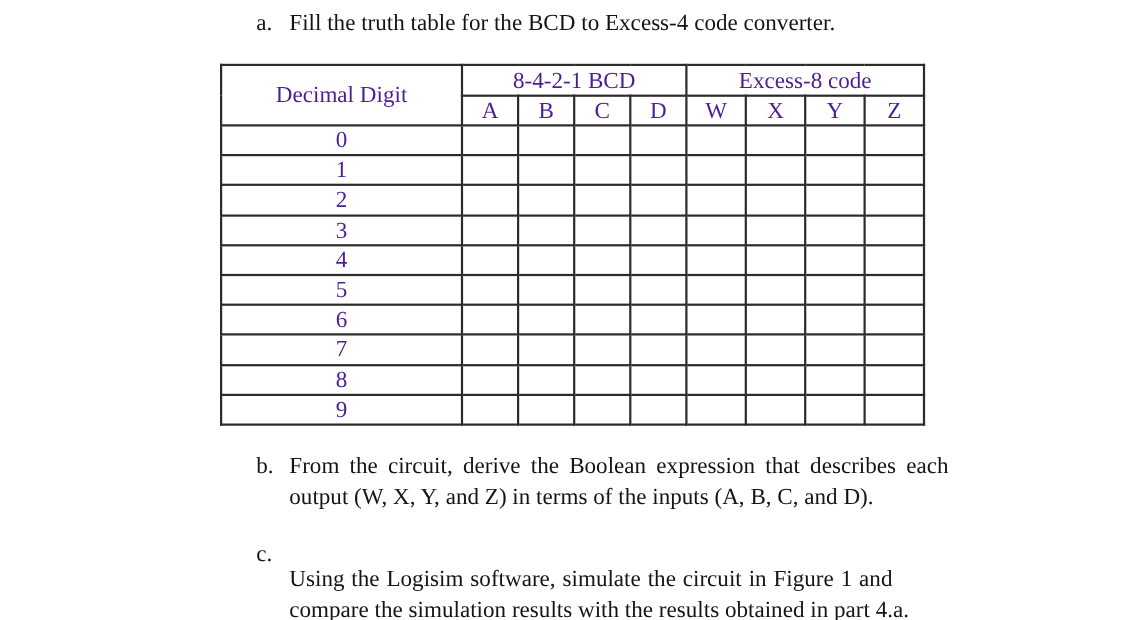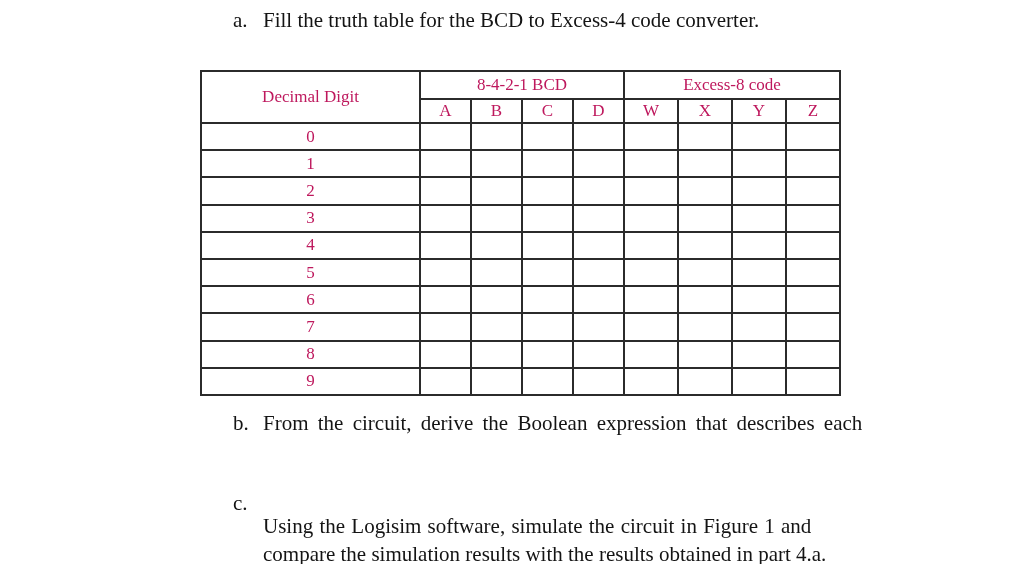--- a/index.html
+++ b/index.html
@@ -33,25 +33,25 @@
   }
   .q-a { left: 233px; top: 7px; }
   .q-b { left: 233px; top: 410px; }
   .q-c { left: 233px; top: 490px; }
   .q-b .qline:first-child { word-spacing: 4px; }
   .q-c .qline:first-child { word-spacing: 1px; margin-top: 23px; }
   
   table.truth {
     position: absolute;
     left: 200px;
-    top: 70px;
+    top: 58px;
     border-collapse: collapse;
     table-layout: fixed;
-    font-size: 17px;
-    color: #be185d;
+    font-size: 21px;
+    color: #4c1d95;
   }
   table.truth td {
     border: 2px solid #2b2b2b;
     padding: 0;
     text-align: center;
     vertical-align: middle;
     overflow: hidden;
   }
   .col-dec    { width: 219px; }
   .col-bcd    { width: 51px;  }
@@ -212,20 +212,21 @@
           <td></td>
           <td></td>
       </tr>
     </tbody>
   </table>
 
   <div class="qpara q-b">
     <span class="qlabel">b.</span>
     <span class="qtext">
       <div class="qline">From the circuit, derive the Boolean expression that describes each</div>
+      <div class="qline">output (W, X, Y, and Z) in terms of the inputs (A, B, C, and D).</div>
     </span>
   </div>
 
   <div class="qpara q-c">
     <span class="qlabel">c.</span>
     <span class="qtext">
       <div class="qline">Using the Logisim software, simulate the circuit in Figure 1 and</div>
       <div class="qline">compare the simulation results with the results obtained in part 4.a.</div>
     </span>
   </div>

